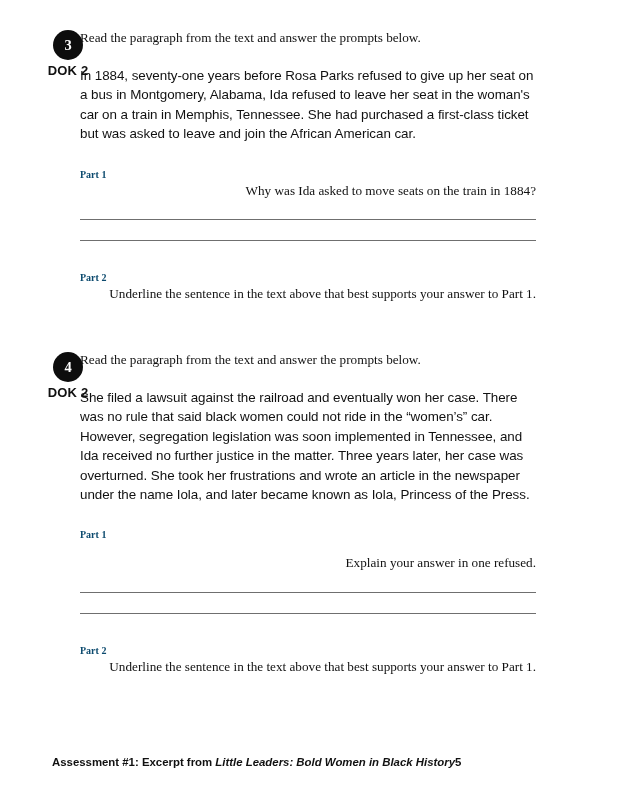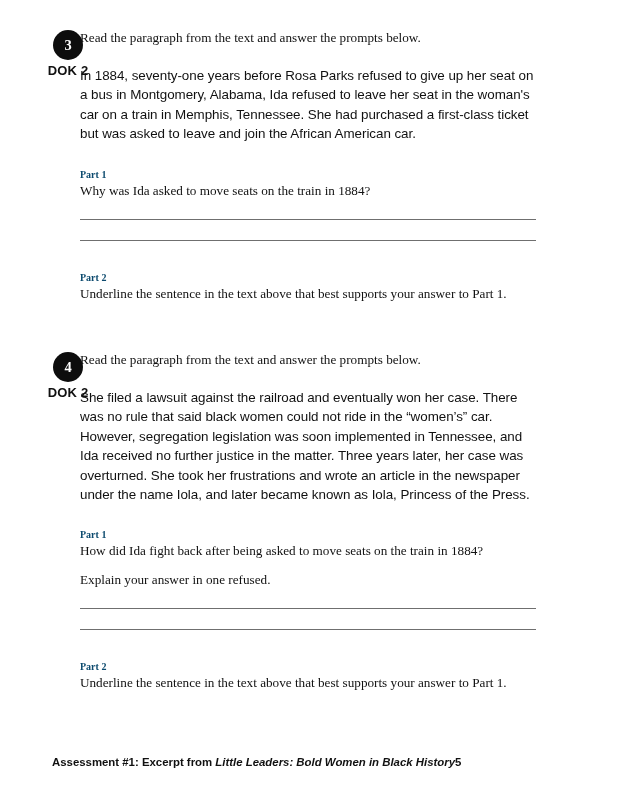--- a/index.html
+++ b/index.html
@@ -94,20 +94,21 @@
     margin: 0;
     line-height: 17px;
   }
 
   .prompt {
     font-family: "Liberation Serif", serif;
     font-size: 13.2px;
     line-height: 16.5px;
     color: #111111;
     margin: 0;
+    text-align: right;
   }
 
   .answer-lines {
     margin: 0;
     padding: 0;
   }
   .answer-line {
     height: 0;
     border-bottom: 1.15px solid #6f6f6f;
     width: 456px;
@@ -197,21 +198,20 @@
     <div class="content-col">
       <p class="instruction">Read the paragraph from the text and answer the prompts below.</p>
 
       <div class="gap-instr-excerpt"></div>
 
       <p class="excerpt">She filed a lawsuit against the railroad and eventually won her case. There was no rule that said black women could not ride in the “women’s” car. However, segregation legislation was soon implemented in Tennessee, and Ida received no further justice in the matter. Three years later, her case was overturned. She took her frustrations and wrote an article in the newspaper under the name Iola, and later became known as Iola, Princess of the Press.</p>
 
       <div class="gap-excerpt-part"></div>
 
       <p class="part-heading">Part 1</p>
-      <p class="prompt">How did Ida fight back after being asked to move seats on the train in 1884?</p>
 
       <div class="gap-prompt-explain"></div>
 
       <p class="prompt">Explain your answer in one refused.</p>
 
       <div class="gap-prompt-lines"></div>
 
       <div class="answer-lines">
         <div class="answer-line first"></div>
         <div class="answer-line second"></div>

